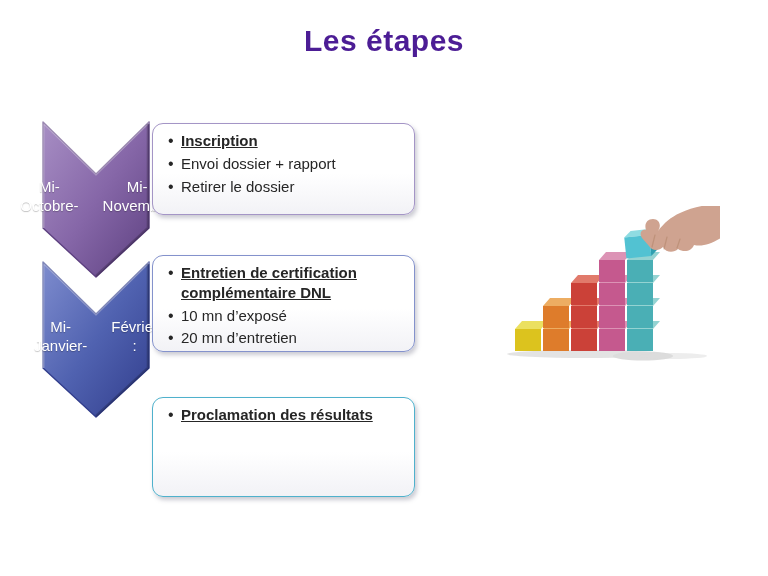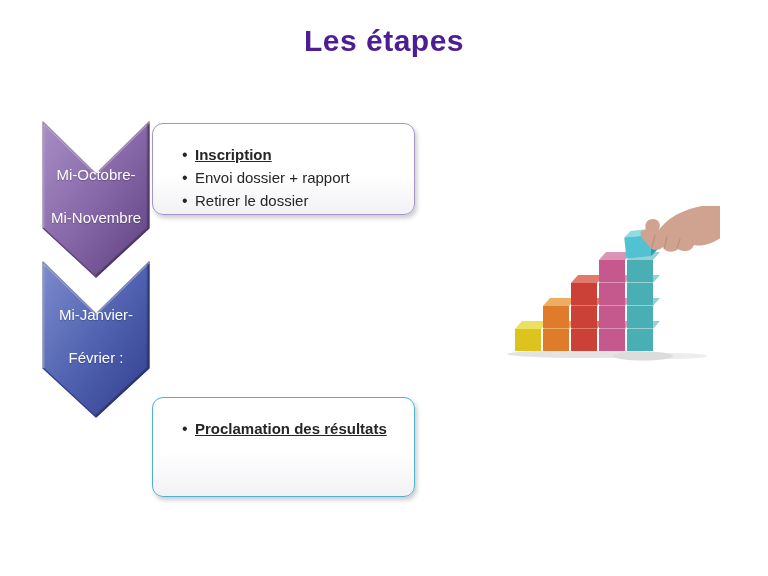--- a/index.html
+++ b/index.html
@@ -15,36 +15,36 @@
     letter-spacing:0.5px;
   }
   .step{position:absolute;left:42px;width:420px;height:160px;}
   .s0{top:121px}
   .s1{top:261px}
   .s2{top:401px}
   .chevron-wrap{position:absolute;left:0;top:0;width:108px;height:158px;}
   .chevron-svg{position:absolute;left:0;top:0;display:block;}
   .chevron-label{
     position:absolute;left:0;right:0;top:50px;height:50px;
-    display:flex;flex-direction:column;align-items:center;justify-content:center;
+    display:flex;flex-direction:row;align-items:center;justify-content:center;
     color:#ffffff;font-size:15px;line-height:1.3;text-align:center;
     text-shadow:0 1px 1px rgba(0,0,0,0.25);
     gap:24px;
   }
   .step-box{
     position:absolute;left:110px;width:263px;box-sizing:border-box;
     border:1.5px solid var(--c-border);
     border-radius:11px;
     background:linear-gradient(180deg,#ffffff 55%,#f2f2f6 100%);
     box-shadow:2px 3px 4px rgba(125,125,145,0.40);
   }
   .s0 .step-box{top:2px;height:92px;}
   .s1 .step-box{top:-6px;height:97px;}
   .s2 .step-box{top:-4px;height:100px;}
-  .step-box ul{list-style:none;margin:14px;padding:7px 8px 4px 15px;}
+  .step-box ul{list-style:none;margin:0;padding:7px 8px 4px 15px;}
   .step-box li{
     position:relative;padding-left:13px;font-size:15px;line-height:1.32;
     margin:0 0 3px 0;
   }
   .step-box li::before{
     content:"\2022";position:absolute;left:0;top:-1px;font-size:16px;
   }
   .step-box li.em .bullet-text{font-weight:bold;text-decoration:underline;}
   .illustration{position:absolute;left:505px;top:206px;width:215px;height:163px;}
   .illustration svg{display:block;}
@@ -94,20 +94,27 @@
       </defs>
       <path d="M1,1 L54,53 L107,1 L107,107 L54,156 L1,107 Z" fill="url(#cg1)" stroke="var(--c-dark)" stroke-width="1.4" stroke-linejoin="round"></path>
       <path d="M1,107 L1,1 L54,53 L107,1" fill="none" stroke="rgba(255,255,255,0.38)" stroke-width="2.6"></path>
       <path d="M106,3 L106,107 L54,155" fill="none" stroke="rgba(0,0,0,0.20)" stroke-width="2.6"></path>
     </svg>
     <div class="chevron-label">
       <span>Mi-Janvier-</span>
       <span>Février :</span>
     </div>
   </div>
+  <div class="step-box">
+    <ul>
+      <li class="em"><span class="bullet-text">Entretien de certification complémentaire DNL</span></li>
+      <li><span class="bullet-text">10 mn d’exposé</span></li>
+      <li><span class="bullet-text">20 mn d’entretien</span></li>
+    </ul>
+  </div>
 </div>
 
 <div class="step s2" style="--c-light: #6fc9e2; --c-mid: #3bb0d2; --c-dark: #1d85a8; --c-border: #4fb1cc;">
   <div class="step-box">
     <ul>
       <li class="em"><span class="bullet-text">Proclamation des résultats</span></li>
     </ul>
   </div>
 </div>
 

